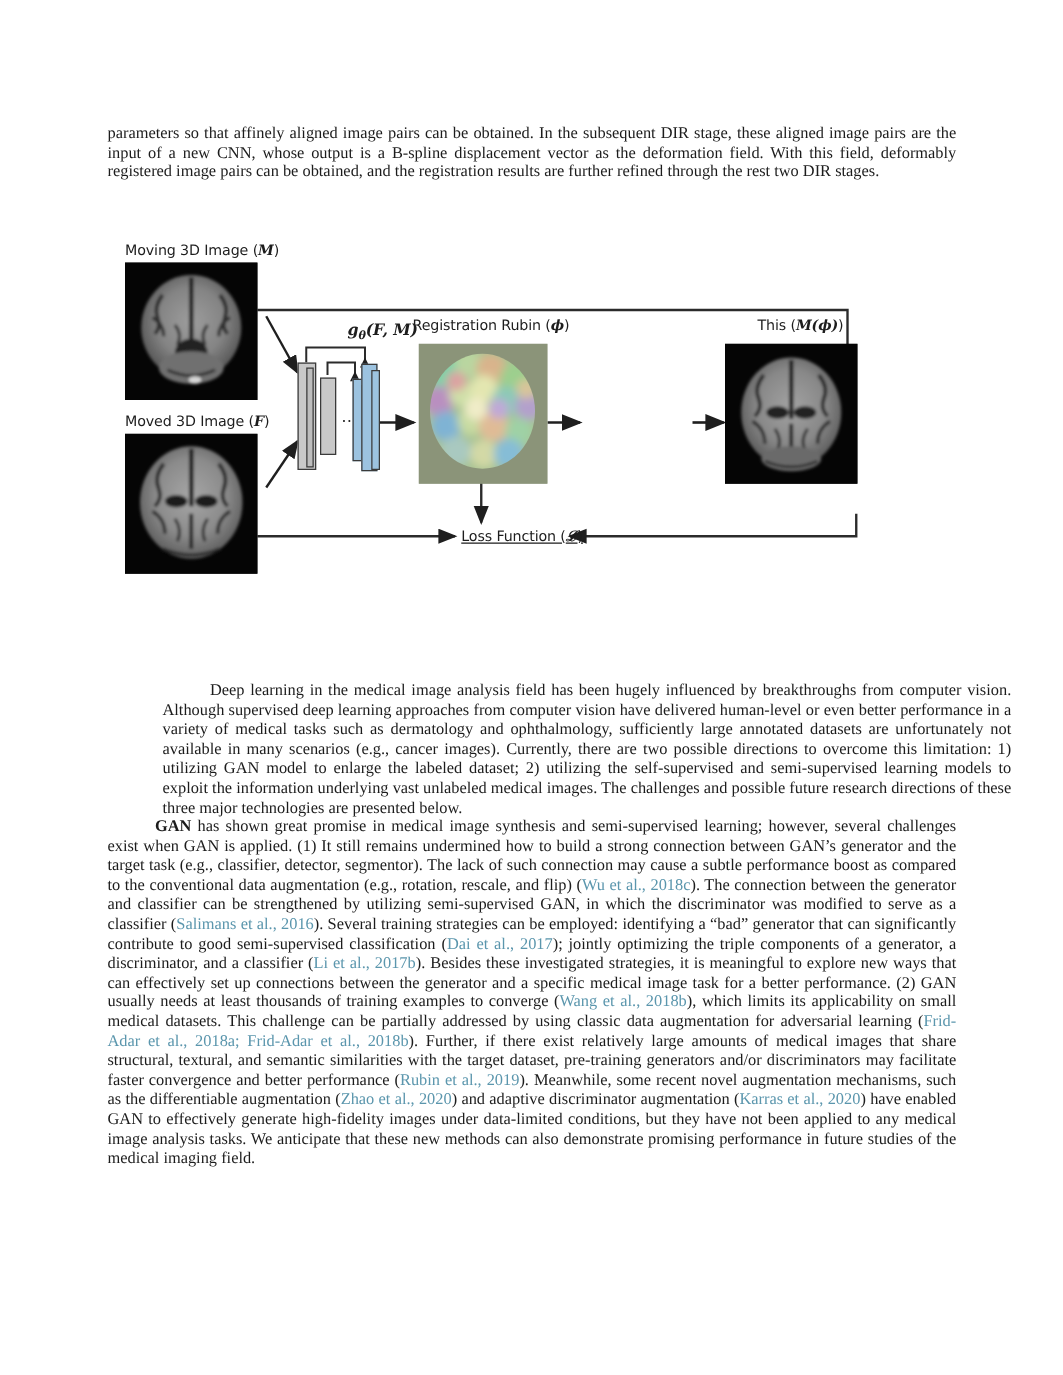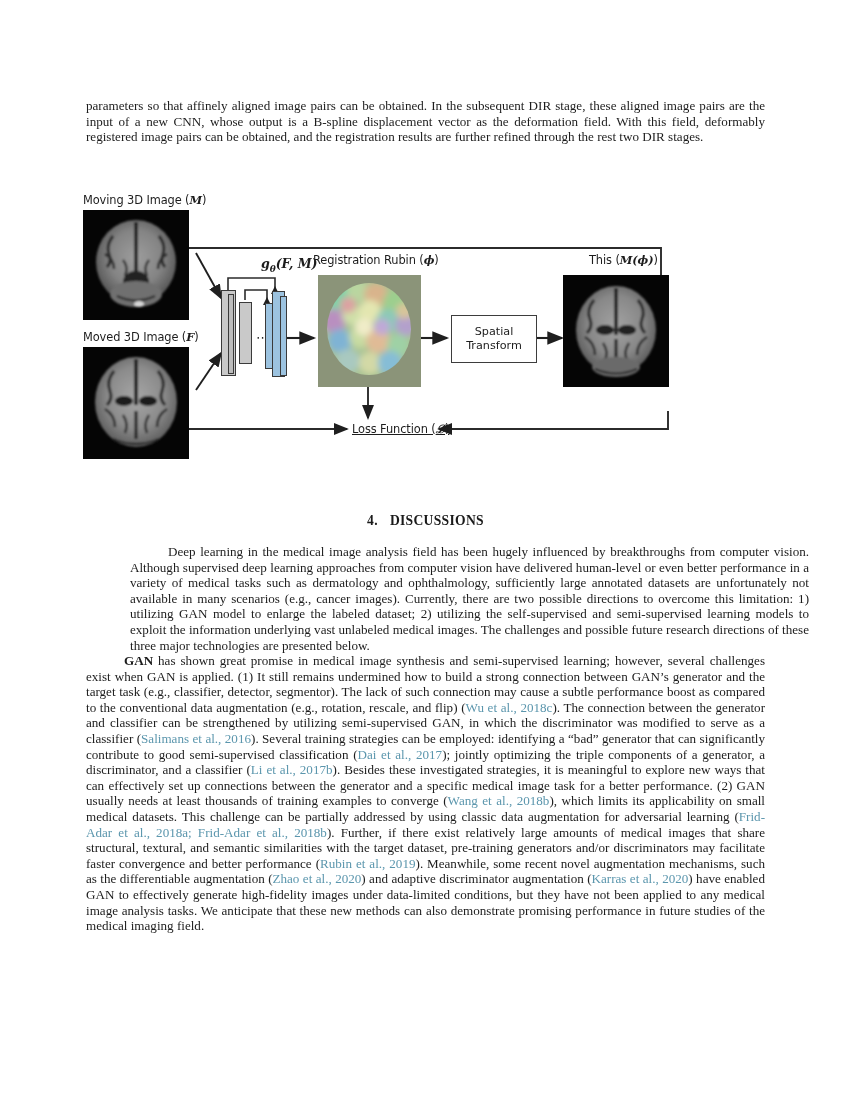--- a/index.html
+++ b/index.html
@@ -43,21 +43,21 @@
     hyphens: none;
   }
   p.indent { text-indent: 38px; }
 
   .cite { color: #5b96ad; }
   .bold { font-weight: bold; }
 
   
   .figure-wrap {
     position: absolute;
-    left: 69px;
+    left: 86px;
     top: 190px;
     width: 679px;
     height: 305px;
   }
   .fig-canvas {
     position: absolute;
     left: 0; top: 0;
     width: 679px; height: 280px;
   }
 
@@ -315,24 +315,20 @@
             <circle cx="52" cy="88" r="11" fill="#d3d9a6"></circle>
             <circle cx="72" cy="88" r="12" fill="#86bdd6"></circle>
             <circle cx="46" cy="52" r="9" fill="#f0ecc8"></circle>
             <circle cx="64" cy="52" r="8" fill="#c0a8d8"></circle>
             <circle cx="30" cy="30" r="8" fill="#dca2a2"></circle>
             <circle cx="86" cy="36" r="8" fill="#d8c59a"></circle>
           </g>
         </svg>
       </div>
 
-      <div class="st-box" style="left:382px; top:125px; width:84px; height:46px;">
-        <span>Spatial</span>
-        <span>Transform</span>
-      </div>
 
       <div class="fig-label" style="left:520px; top:63px;">
         <span>This (</span><i>M(ϕ)</i><span>)</span>
       </div>
 
       <div class="brain" style="left:494px; top:85px; width:106px; height:112px;">
         <div class="bg"></div>
         <svg width="106" height="112" viewBox="0 0 106 112">
           <defs>
             <radialGradient id="bgmv" cx="50%" cy="45%" r="62%">
@@ -363,23 +359,20 @@
       </div>
 
       <div class="fig-label" style="left:283px; top:231px;text-decoration:underline;">
         <span>Loss Function (</span><i>ℒ</i><span>)</span>
       </div>
 
     </div>
 
   </div>
 
-  <div class="section-head">
-    <span class="num">4.</span><span>DISCUSSIONS</span>
-  </div>
 
   <div class="para-block" style="top:544px;margin-left:44px;">
     <p class="body-text indent">Deep learning in the medical image analysis field has been hugely influenced by breakthroughs from computer vision. Although supervised deep learning approaches from computer vision have delivered human-level or even better performance in a variety of medical tasks such as dermatology and ophthalmology, sufficiently large annotated datasets are unfortunately not available in many scenarios (e.g., cancer images). Currently, there are two possible directions to overcome this limitation: 1) utilizing GAN model to enlarge the labeled dataset; 2) utilizing the self-supervised and semi-supervised learning models to exploit the information underlying vast unlabeled medical images. The challenges and possible future research directions of these three major technologies are presented below.</p>
   </div>
 
   <div class="para-block" style="top:653px;">
     <p class="body-text indent">
       <span class="bold">GAN</span><span> has shown great promise in medical image synthesis and semi-supervised learning; however, several challenges exist when GAN is applied. (1) It still remains undermined how to build a strong connection between GAN’s generator and the target task (e.g., classifier, detector, segmentor). The lack of such connection may cause a subtle performance boost as compared to the conventional data augmentation (e.g., rotation, rescale, and flip) (</span><span class="cite">Wu et al., 2018c</span><span>). The connection between the generator and classifier can be strengthened by utilizing semi-supervised GAN, in which the discriminator was modified to serve as a classifier (</span><span class="cite">Salimans et al., 2016</span><span>). Several training strategies can be employed: identifying a “bad” generator that can significantly contribute to good semi-supervised classification (</span><span class="cite">Dai et al., 2017</span><span>); jointly optimizing the triple components of a generator, a discriminator, and a classifier (</span><span class="cite">Li et al., 2017b</span><span>). Besides these investigated strategies, it is meaningful to explore new ways that can effectively set up connections between the generator and a specific medical image task for a better performance. (2) GAN usually needs at least thousands of training examples to converge (</span><span class="cite">Wang et al., 2018b</span><span>), which limits its applicability on small medical datasets. This challenge can be partially addressed by using classic data augmentation for adversarial learning (</span><span class="cite">Frid-Adar et al., 2018a; Frid-Adar et al., 2018b</span><span>). Further, if there exist relatively large amounts of medical images that share structural, textural, and semantic similarities with the target dataset, pre-training generators and/or discriminators may facilitate faster convergence and better performance (</span><span class="cite">Rubin et al., 2019</span><span>). Meanwhile, some recent novel augmentation mechanisms, such as the differentiable augmentation (</span><span class="cite">Zhao et al., 2020</span><span>) and adaptive discriminator augmentation (</span><span class="cite">Karras et al., 2020</span><span>) have enabled GAN to effectively generate high-fidelity images under data-limited conditions, but they have not been applied to any medical image analysis tasks. We anticipate that these new methods can also demonstrate promising performance in future studies of the medical imaging field.</span>
     </p>
   </div>

